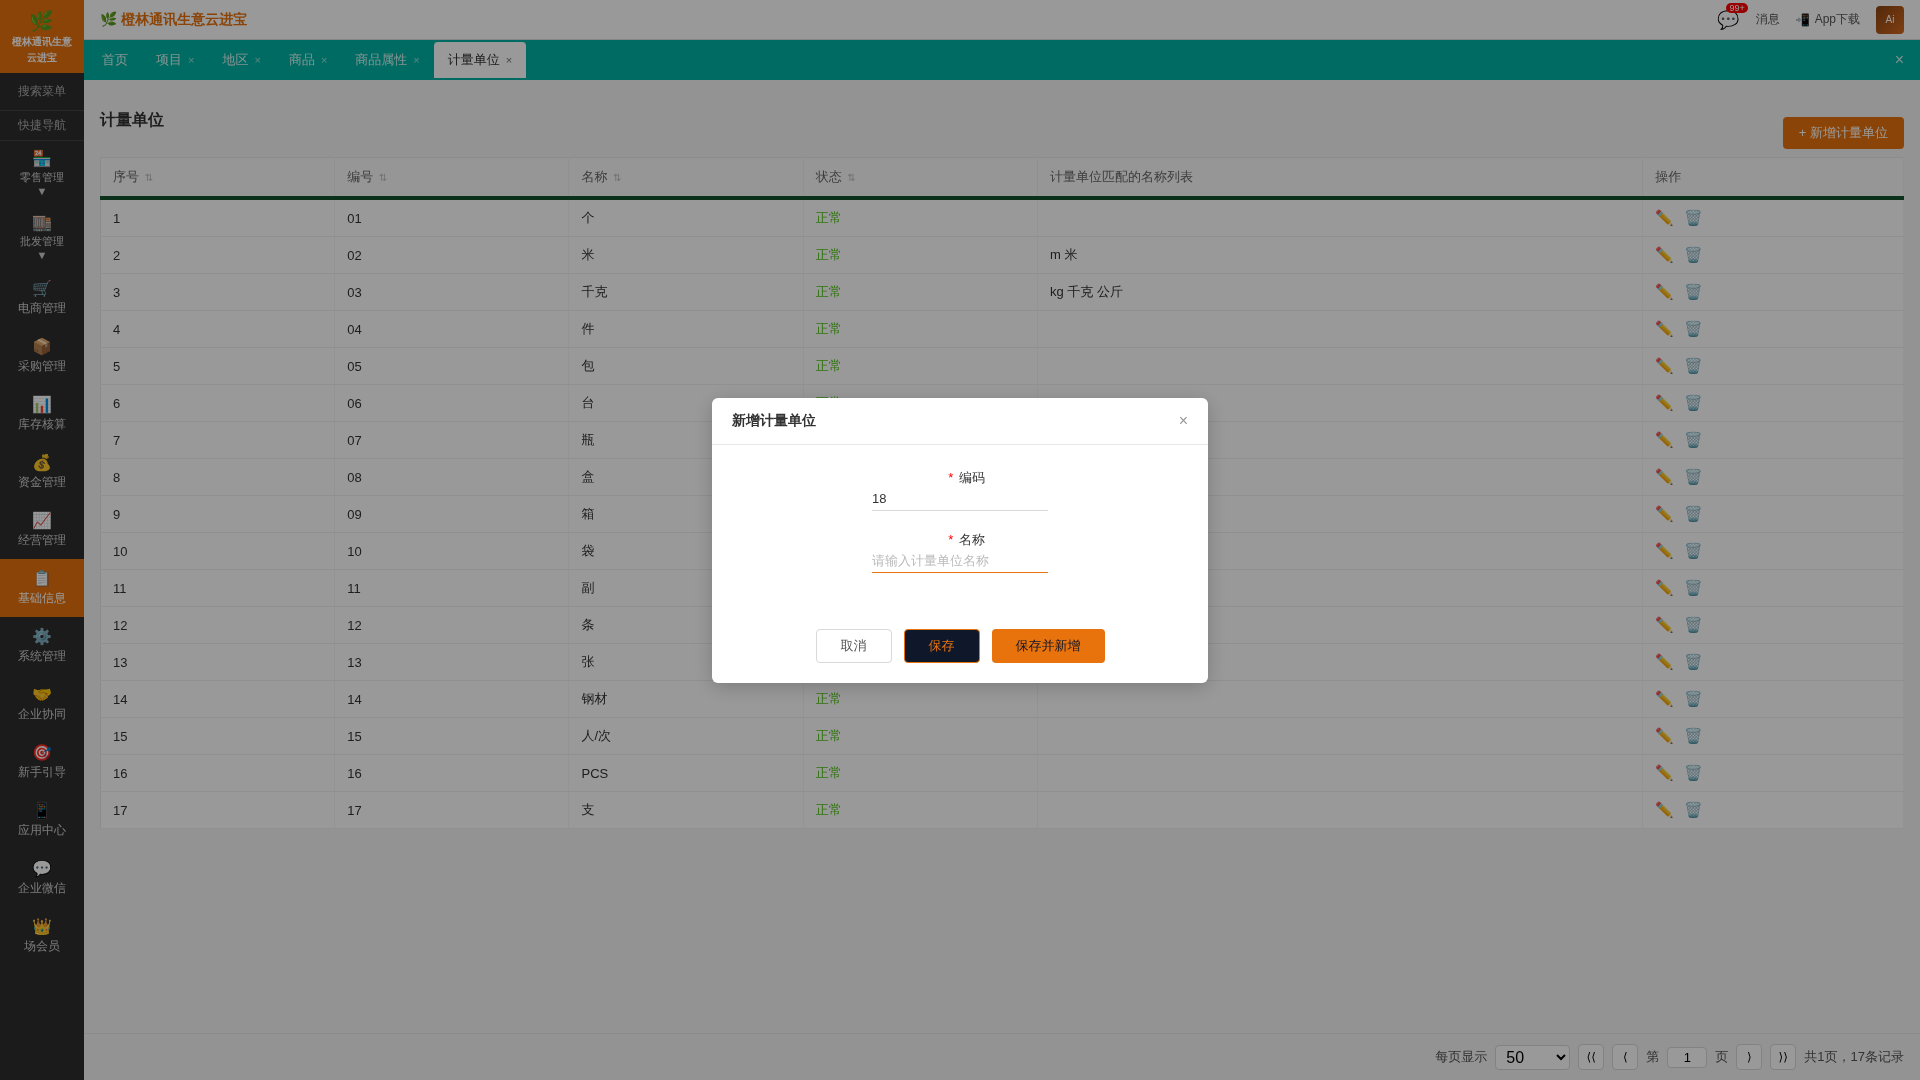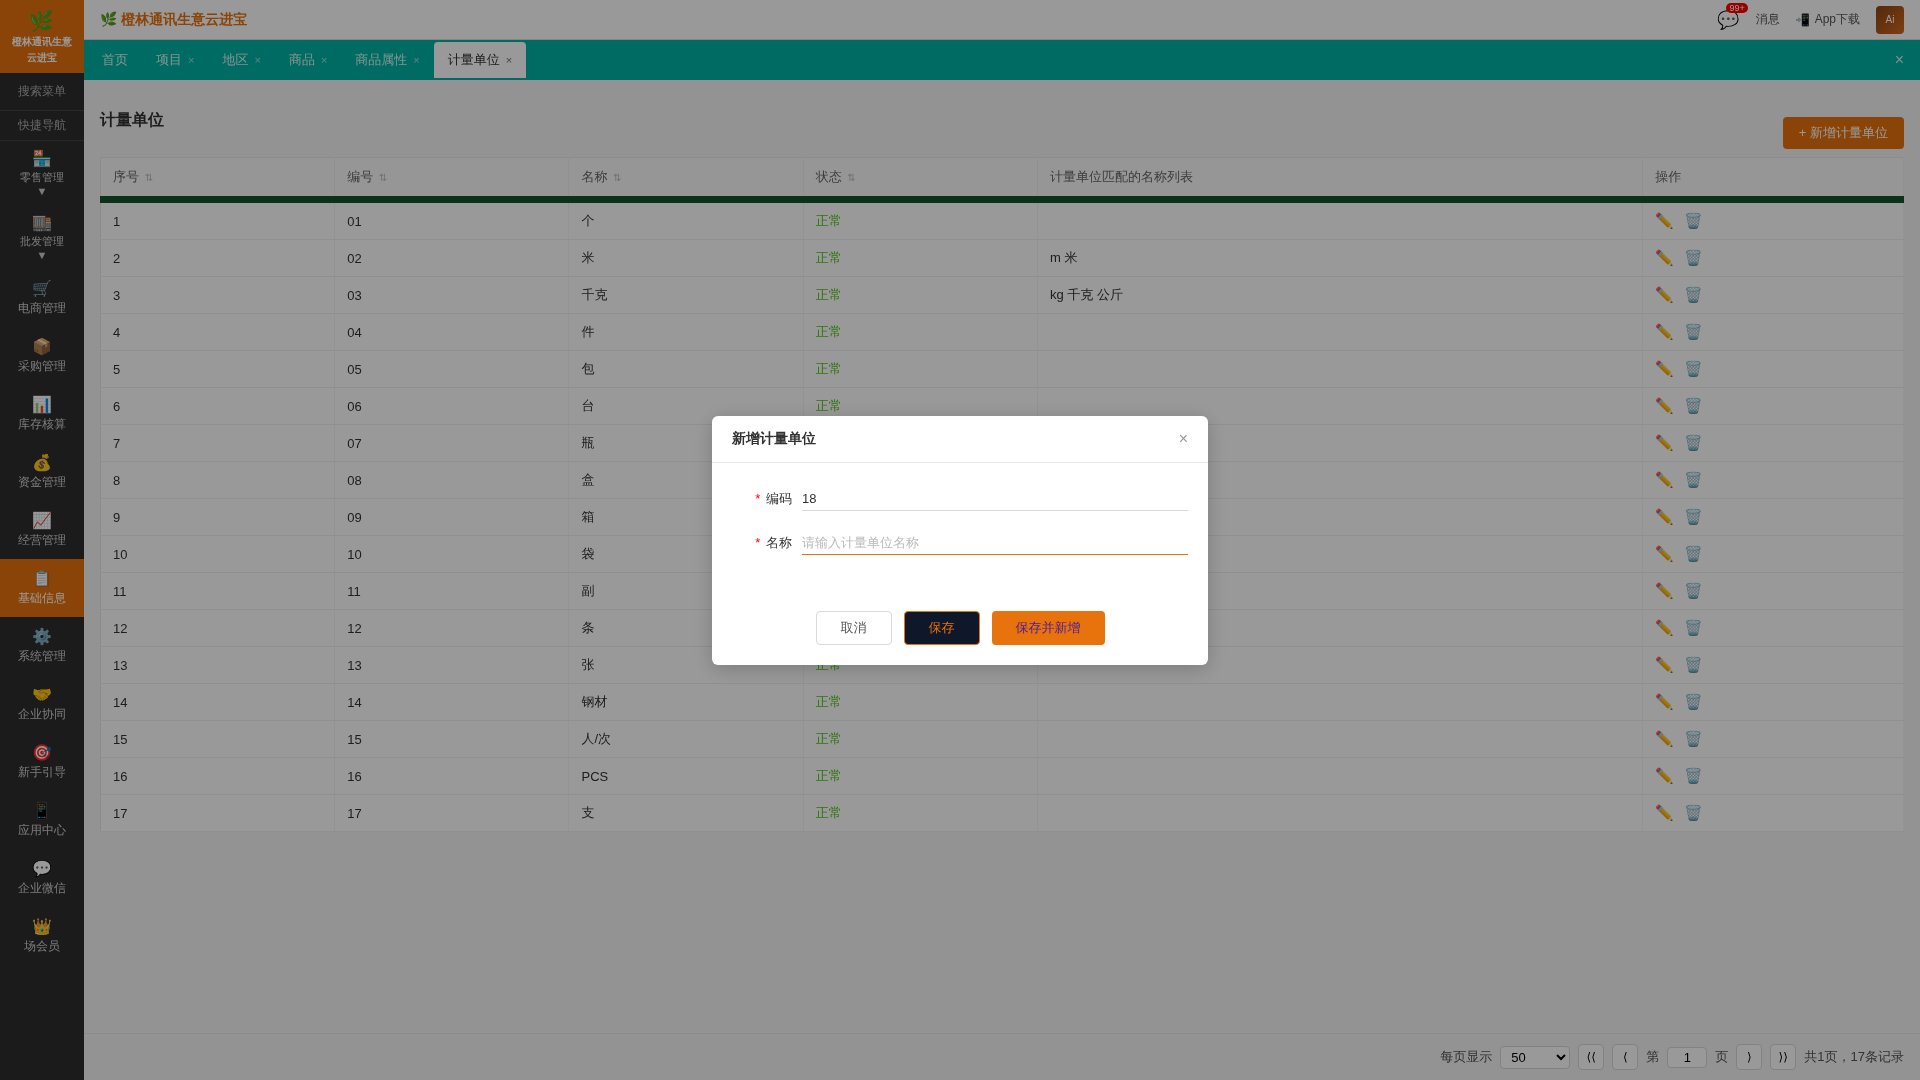--- a/index.html
+++ b/index.html
@@ -189,21 +189,21 @@
       padding: 0 16px;
     }
     table {
       width: 100%;
       border-collapse: collapse;
       background: #fff;
       border: 1px solid #e8e8e8;
     }
     thead tr {
       background: #fafafa;
-      border-bottom: 7px solid #14532d;
+      border-bottom: 4px solid #14532d;
     }
     th {
       padding: 10px 12px;
       text-align: left;
       font-weight: normal;
       color: #666;
       font-size: 13px;
       border-right: 1px solid #f0f0f0;
     }
     th .sort-arrows { color: #bbb; font-size: 10px; margin-left: 2px; }
@@ -227,21 +227,21 @@
       gap: 8px;
       background: #f5f5f5;
       border-top: 1px solid #e8e8e8;
       font-size: 13px;
       color: #555;
     }
     .footer-select {
       border: 1px solid #d9d9d9;
       border-radius: 4px;
       padding: 2px 20px 2px 6px;
-      font-size: 13px;
+      font-size: 16px;
       background: white;
     }
     .footer-nav-btn {
       width: 26px; height: 26px;
       border: 1px solid #d9d9d9;
       background: white;
       border-radius: 4px;
       cursor: pointer;
       display: flex; align-items: center; justify-content: center;
       font-size: 12px;
@@ -282,20 +282,21 @@
       align-items: center;
       justify-content: space-between;
     }
     .modal-title { font-size: 14px; font-weight: bold; color: #333; }
     .modal-close { cursor: pointer; color: #999; font-size: 16px; }
     .modal-body { padding: 24px 20px; }
     .form-row {
       display: flex;
       align-items: center;
       margin-bottom: 20px;
+      flex-direction: column;
     }
     .form-label {
       width: 60px;
       text-align: right;
       margin-right: 10px;
       color: #333;
       font-size: 13px;
       flex-shrink: 0;
     }
     .form-label .required { color: red; margin-right: 2px; }
@@ -334,21 +335,21 @@
       font-size: 13px;
       color: #e8720c;
     }
     .btn-save-new {
       padding: 7px 24px;
       border: none;
       background: #e8720c;
       border-radius: 4px;
       cursor: pointer;
       font-size: 13px;
-      color: #4c1d95;
+      color: #0f172a;
       text-align: right;
     }
   </style>
 </head>
 <body>
 
 <div class="sidebar">
   <div class="sidebar-logo">
     <span class="logo-icon">🌿</span>
     <span style="font-size:10px;">橙林通讯生意<br>云进宝</span>

